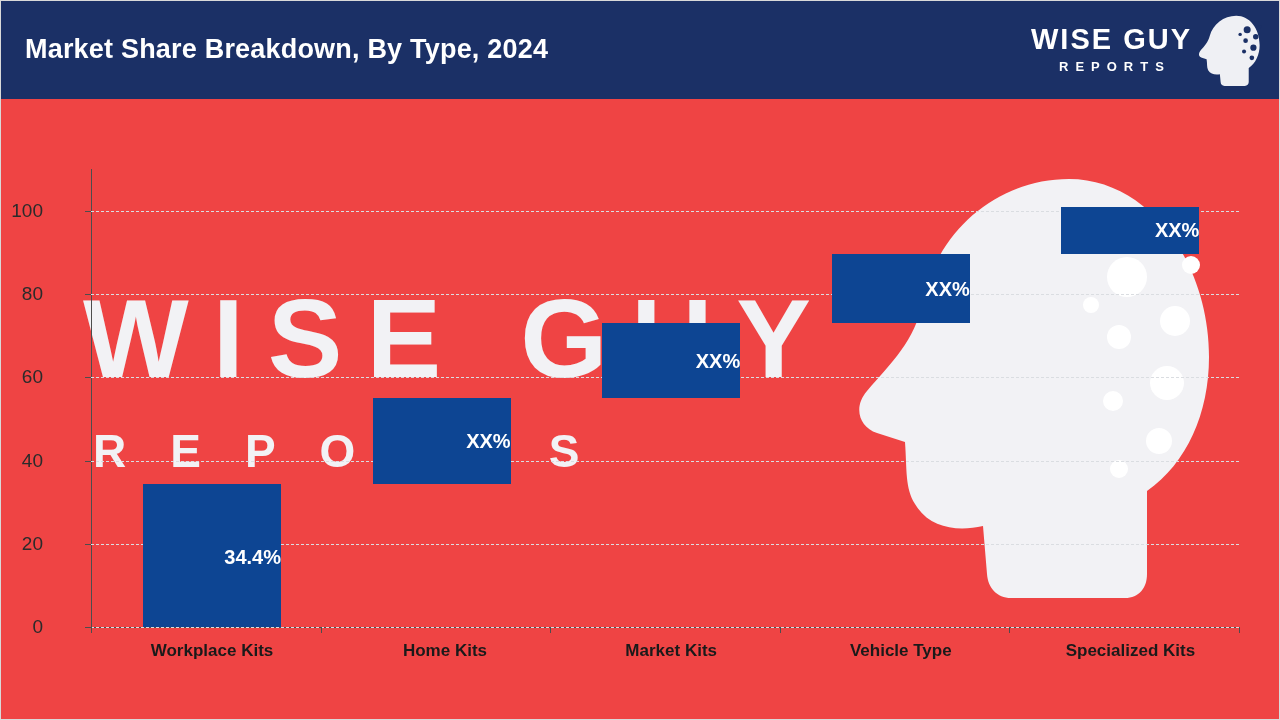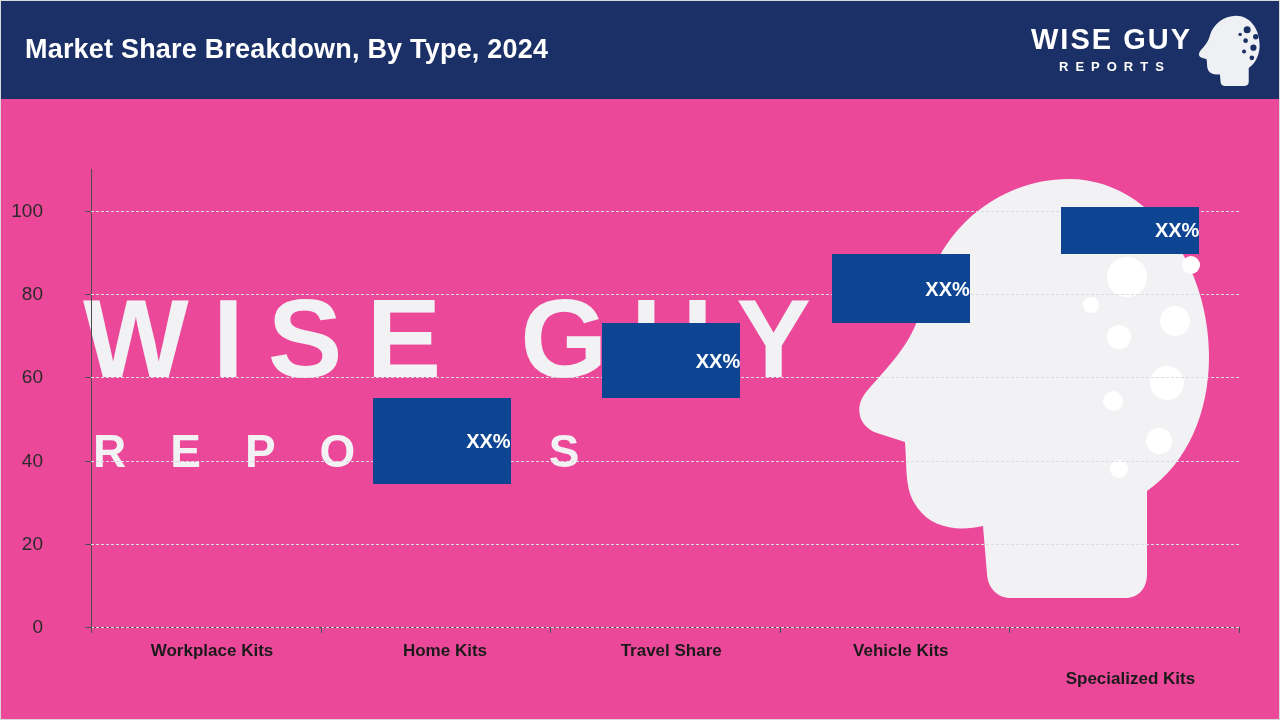--- a/index.html
+++ b/index.html
@@ -12,21 +12,21 @@
     background: #ffffff;
     font-family: "Liberation Sans", sans-serif;
     overflow: hidden;
   }
   #page {
     position: relative;
     width: 1280px;
     height: 720px;
     box-sizing: border-box;
     border: 1px solid #d9d9d9;
-    background: #ec4899;
+    background: #ef4444;
     overflow: hidden;
   }
 
   
   #header {
     position: absolute;
     left: 0;
     top: 0;
     width: 1280px;
     height: 98px;
@@ -279,33 +279,36 @@
       <div class="ytick-label" style="top:124.9px;">80</div>
       <div class="ytick-label" style="top:41.6px;">100</div>
 
       <div class="xtick-mark" style="left:0px;"></div>
       <div class="xtick-mark" style="left:229.6px;"></div>
       <div class="xtick-mark" style="left:459.2px;"></div>
       <div class="xtick-mark" style="left:688.8px;"></div>
       <div class="xtick-mark" style="left:918.4px;"></div>
       <div class="xtick-mark" style="left:1148px;"></div>
 
+      <div class="bar" style="left:52px; width:138px; top:314.8px; height:143.2px;">
+        <div class="bar-label first">34.4%</div>
+      </div>
       <div class="bar" style="left:281.6px; width:138px; top:229px; height:85.8px;">
         <div class="bar-label">XX%</div>
       </div>
       <div class="bar" style="left:511.2px; width:138px; top:154px; height:75px;">
         <div class="bar-label">XX%</div>
       </div>
       <div class="bar" style="left:740.8px; width:138px; top:85.3px; height:68.7px;">
         <div class="bar-label">XX%</div>
       </div>
       <div class="bar" style="left:970.4px; width:138px; top:37.5px; height:47.8px;">
         <div class="bar-label">XX%</div>
       </div>
 
       <div class="cat-label" style="left:121px;">Workplace Kits</div>
       <div class="cat-label" style="left:354px;">Home Kits</div>
-      <div class="cat-label" style="left:580.2px;">Travel Share</div>
-      <div class="cat-label" style="left:809.8px;">Vehicle Kits</div>
-      <div class="cat-label" style="left:1039.4px;margin-top:28px;">Specialized Kits</div>
+      <div class="cat-label" style="left:580.2px;">Market Kits</div>
+      <div class="cat-label" style="left:809.8px;">Vehicle Type</div>
+      <div class="cat-label" style="left:1039.4px;">Specialized Kits</div>
     </div>
   </div>
 </div>
 
 </body></html>

